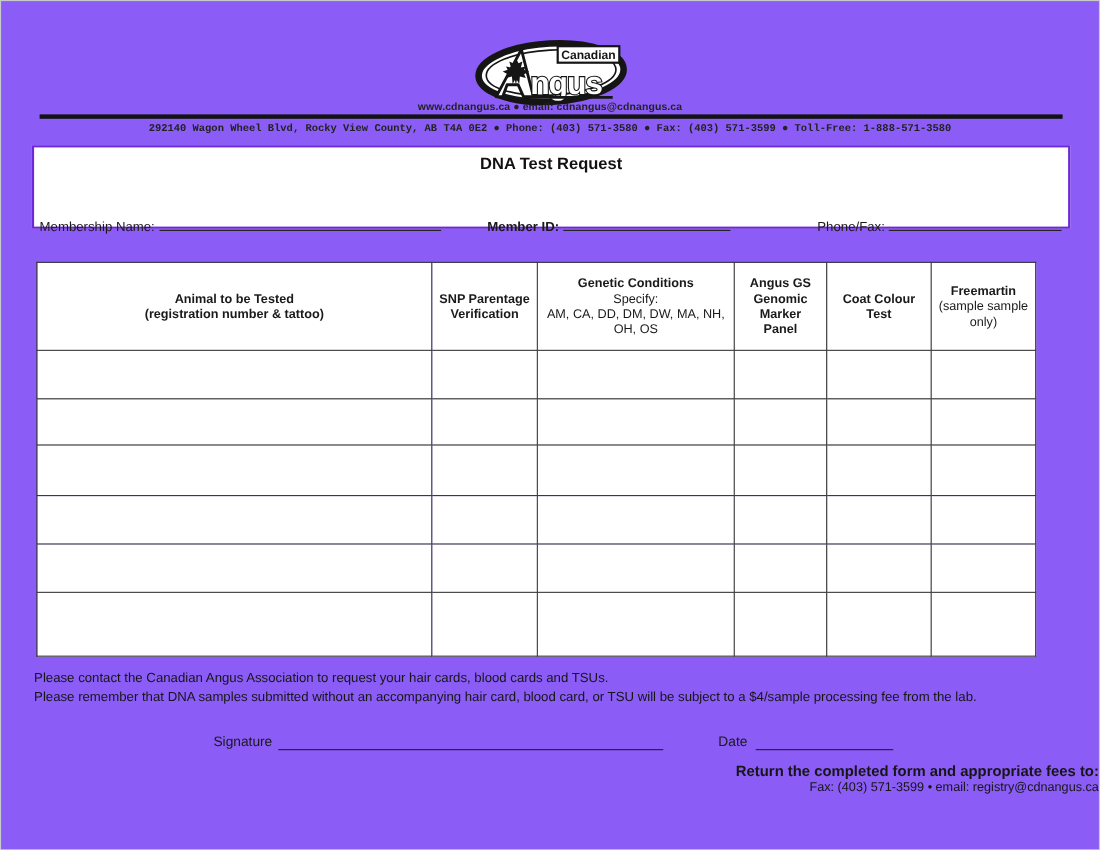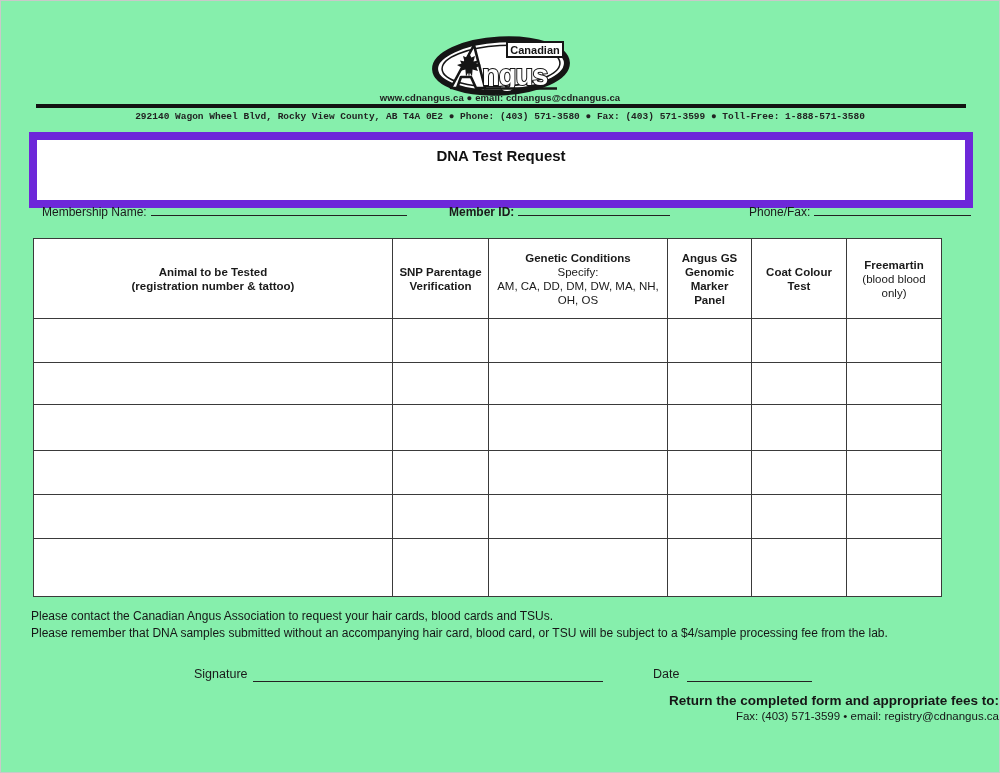--- a/index.html
+++ b/index.html
@@ -5,21 +5,21 @@
   * { margin: 0; padding: 0; box-sizing: border-box; }
   html, body { background: #ffffff; }
   body {
     width: 1000px; height: 773px;
     font-family: "Liberation Sans", sans-serif;
     color: #1a1a1a;
   }
   .page {
     position: relative;
     width: 1000px; height: 773px;
-    background: #86efac;
+    background: #8b5cf6;
     border: 1px solid #c9c9c9;
     overflow: hidden;
   }
 
   
   .logo { position: absolute; top: 35px; left: 429px; width: 142px; height: 60px; }
   .website-line {
     position: absolute; top: 91px; left: 0; width: 100%;
     text-align: center; font-size: 9.5px; font-weight: 700; color: #222;
     letter-spacing: 0.1px;
@@ -30,21 +30,21 @@
   }
   .address-line {
     position: absolute; top: 110px; left: 0; width: 100%;
     text-align: center; font-size: 9.5px; font-weight: 600; color: #222; font-family: Liberation Mono, monospace;
   }
 
   
   .request-box {
     position: absolute; top: 131px; left: 28px;
     width: 944px; height: 76px;
-    border: 8px solid #6d28d9; background: #ffffff;
+    border: 2px solid #6d28d9; background: #ffffff;
   }
   .request-title {
     margin-top: 7px; text-align: center;
     font-size: 15px; font-weight: bold; color: #111;
   }
   .field { position: absolute; top: 42px; font-size: 12px; white-space: nowrap; margin-top: 21px; }
   .field-membership { left: 5px; }
   .field-memberid   { left: 412px; font-weight: bold; }
   .field-phonefax   { left: 712px; }
   .fill-line {
@@ -157,21 +157,21 @@
           <span class="th-detail">AM, CA, DD, DM, DW, MA, NH, OH, OS</span>
         </th>
         <th>
           <span class="th-title">Angus GS Genomic Marker Panel</span>
         </th>
         <th>
           <span class="th-title">Coat Colour Test</span>
         </th>
         <th>
           <span class="th-title">Freemartin</span>
-          <span class="th-sub">(blood blood only)</span>
+          <span class="th-sub">(sample sample only)</span>
         </th>
       </tr>
     </thead>
     <tbody>
         <tr style="height: 44px;">
           <td></td>
           <td></td>
           <td></td>
           <td></td>
           <td></td>

